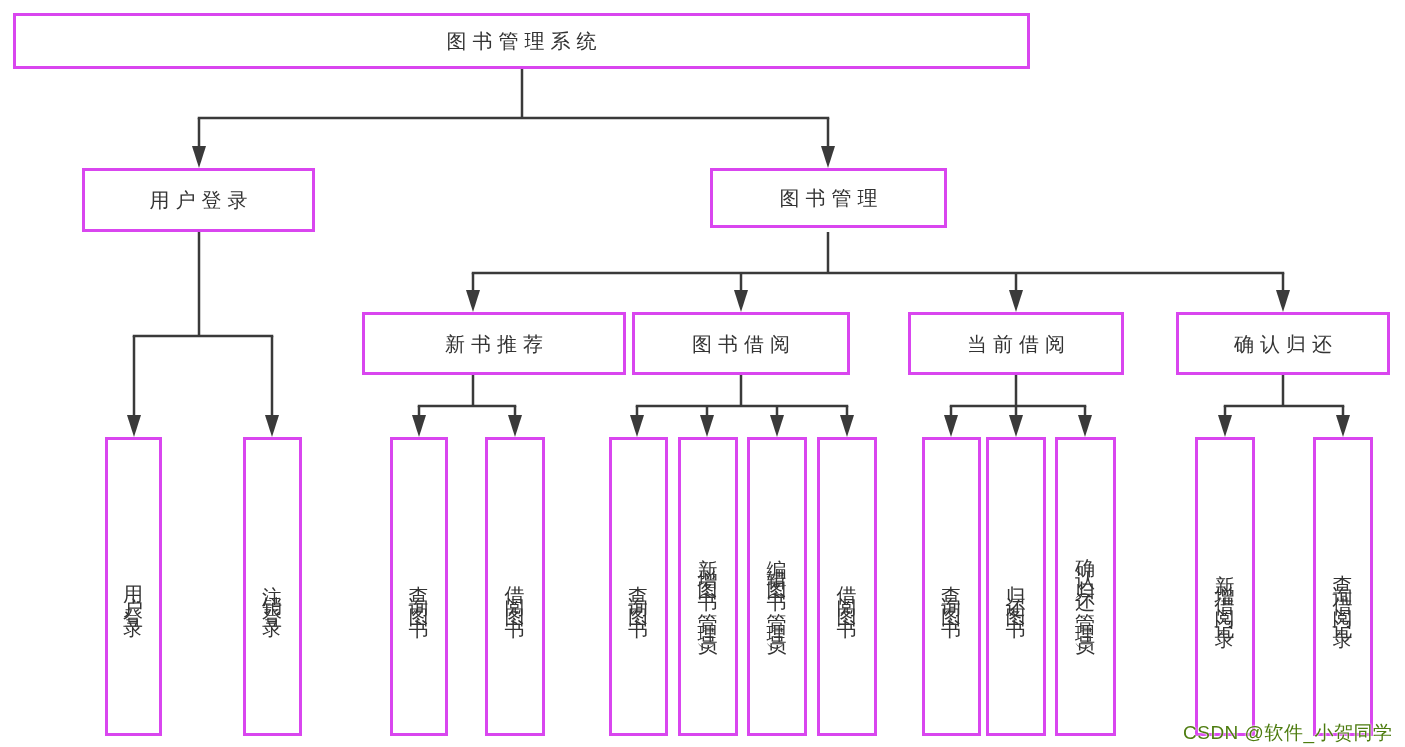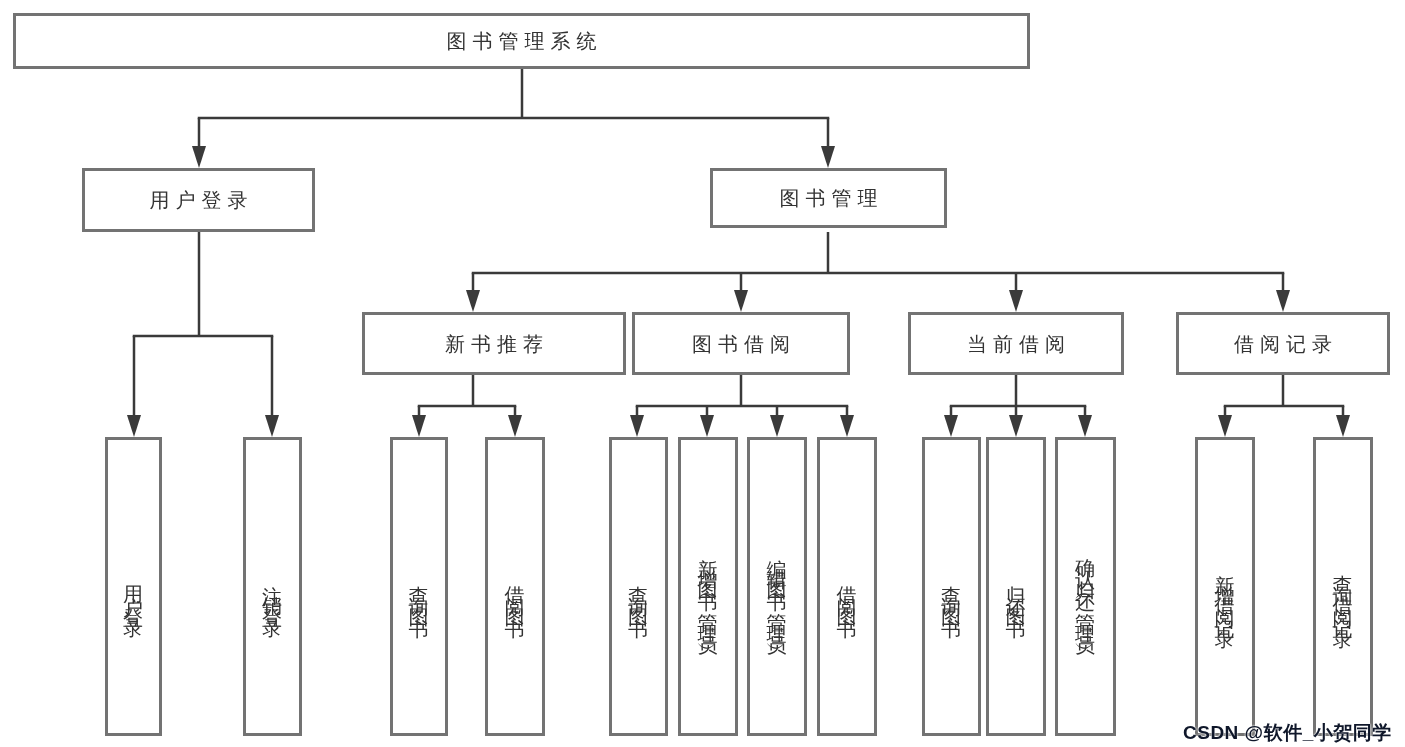--- a/index.html
+++ b/index.html
@@ -9,37 +9,36 @@
     background:#ffffff;
     font-family:"Liberation Sans",sans-serif;
     color:#333333;
     overflow:hidden;
   }
   .connectors{position:absolute;left:0;top:0;width:1405px;height:747px;}
   .connectors line,.connectors path{stroke:#3a3a3a;stroke-width:2.5;fill:none;}
   .connectors polygon{fill:#3a3a3a;stroke:none;}
   .box{
     position:absolute;box-sizing:border-box;
-    border:3px solid #737373;background:#ffffff;
+    border:3px solid #d946ef;background:#ffffff;
     display:flex;align-items:center;justify-content:center;
   }
   .box.h span{
     font-size:20px;letter-spacing:6px;margin-right:-6px;
     white-space:nowrap;line-height:1.2;
   }
   .box.v span{
     writing-mode:vertical-lr;
     font-size:20px;letter-spacing:11px;margin-bottom:-11px;
     line-height:1;white-space:nowrap;
   }
   .watermark{
     position:absolute;left:1183px;top:720px;z-index:5;
-    font-size:19px;color:#0f172a;letter-spacing:0.5px;white-space:nowrap;
+    font-size:19px;color:#4d7c0f;letter-spacing:0.5px;white-space:nowrap;
     text-shadow:0 0 2px #ffffff,0 0 2px #ffffff;
-    font-weight:bold;
   }
 </style>
 </head>
 <body>
 
 <div class="stage">
 
   <svg class="connectors" width="1405" height="747" viewBox="0 0 1405 747" aria-hidden="true">
 
     <g>
@@ -124,21 +123,21 @@
   <div class="box h" style="left:362px;top:312px;width:264px;height:63px">
     <span>新书推荐</span>
   </div>
   <div class="box h" style="left:632px;top:312px;width:218px;height:63px">
     <span>图书借阅</span>
   </div>
   <div class="box h" style="left:908px;top:312px;width:216px;height:63px">
     <span>当前借阅</span>
   </div>
   <div class="box h" style="left:1176px;top:312px;width:214px;height:63px">
-    <span>借阅记录</span>
+    <span>确认归还</span>
   </div>
 
   <div class="box v" style="left:105px;top:437px;width:57px;height:299px">
     <span>用户登录</span>
   </div>
   <div class="box v" style="left:243px;top:437px;width:59px;height:299px">
     <span>注销登录</span>
   </div>
 
   <div class="box v" style="left:390px;top:437px;width:58px;height:299px">

